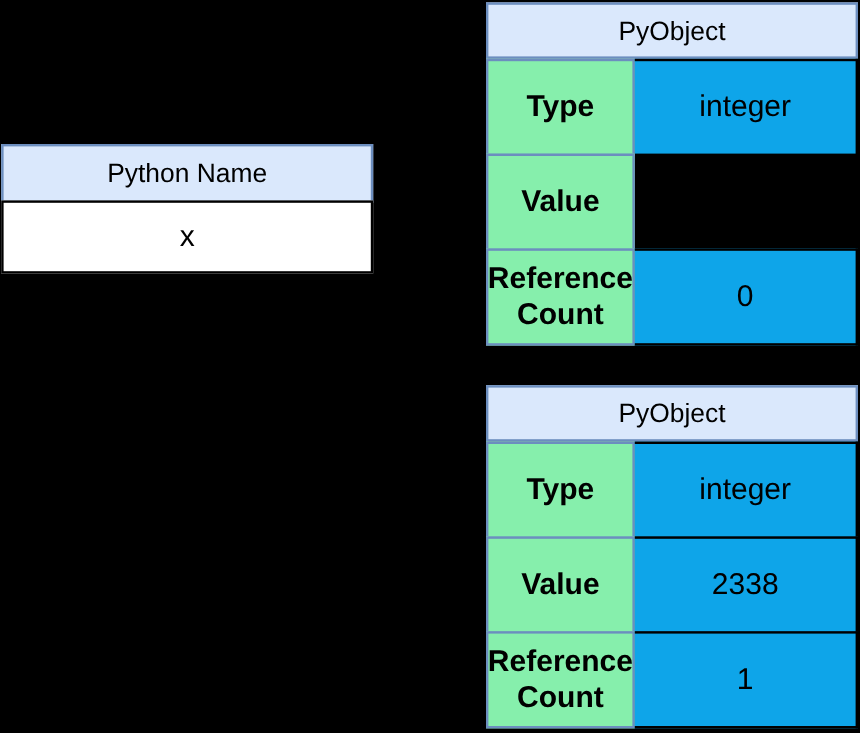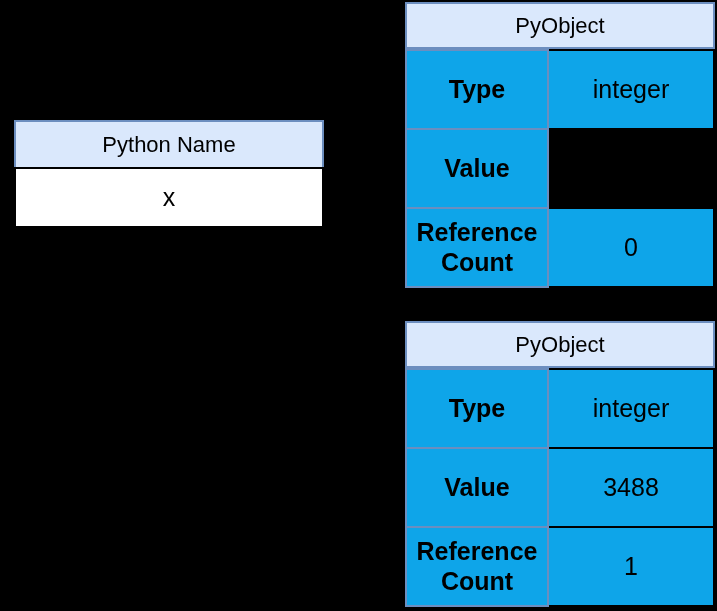--- a/index.html
+++ b/index.html
@@ -14,37 +14,37 @@
   .tbl { position: absolute; }
 
   
   .hdr {
     background: #dae8fc;
     border: 2px solid #6c8ebf;
     display: flex; align-items: center; justify-content: center;
     font-size: 22px;
   }
   .lbl {
-    width: 144px;
-    background: #0ea5e9;
+    width: 124px;
+    background: #86efac;
     border: 2px solid #6c8ebf;
     display: flex; align-items: center; justify-content: center;
     font-weight: bold; font-size: 25px; text-align: center; line-height: 1.18;
   }
   .val {
     flex: 1;
     background: #0ea5e9;
     border: 2px solid #000000;
     border-left: 0;
     display: flex; align-items: center; justify-content: center;
     font-size: 25px;
   }
 
   
-  #name-table { left: 14px; top: 120px; width: 310px; }
+  #name-table { left: 1px; top: 120px; width: 310px; }
   #name-table .hdr { height: 49px; }
   #name-table .plain-cell {
     height: 61px; margin-top: -2px;
     background: #ffffff;
     border: 2px solid #000000;
     display: flex; align-items: center; justify-content: center;
     font-size: 25px;
   }
 
   
@@ -81,21 +81,21 @@
   </div>
 
   <div class="tbl obj" id="obj2">
     <div class="hdr">PyObject</div>
     <div class="row">
       <div class="lbl">Type</div>
       <div class="val">integer</div>
     </div>
     <div class="row">
       <div class="lbl">Value</div>
-      <div class="val">3488</div>
+      <div class="val">2338</div>
     </div>
     <div class="row">
       <div class="lbl">Reference Count</div>
       <div class="val">1</div>
     </div>
   </div>
 
 </div>
 
 </body></html>

